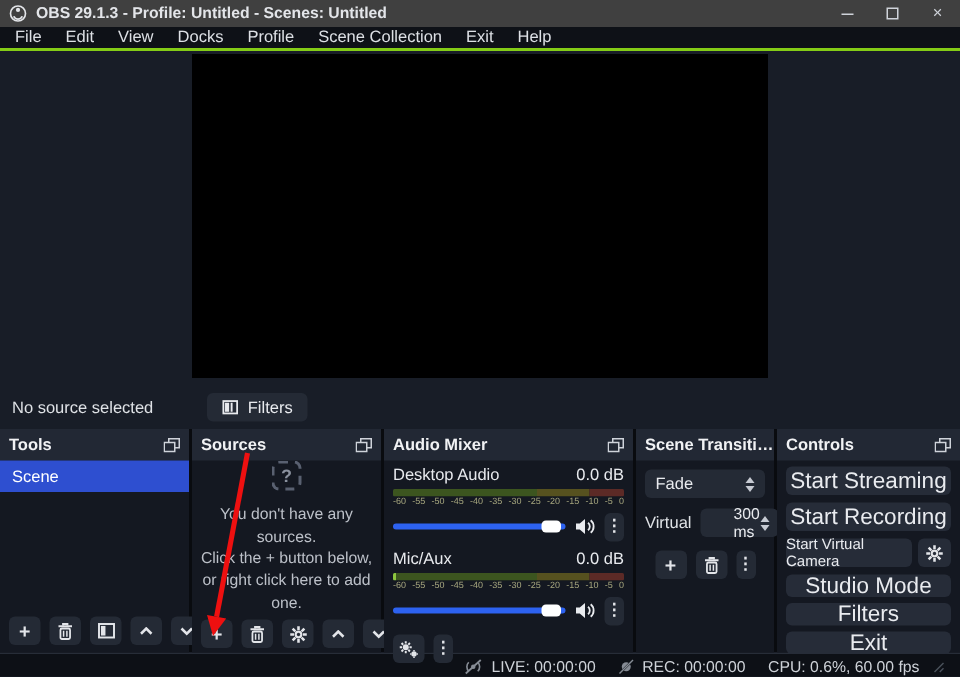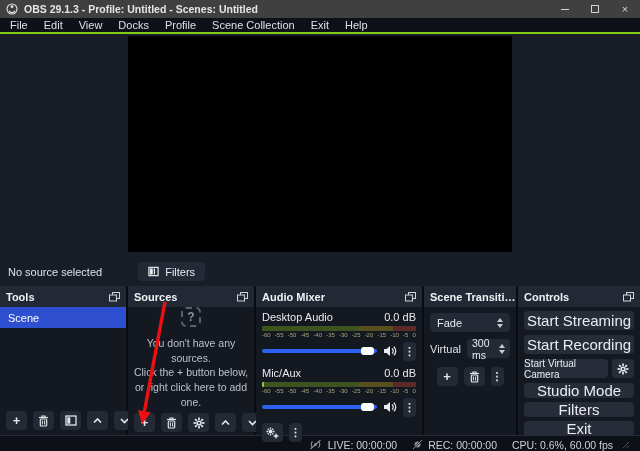--- a/index.html
+++ b/index.html
@@ -56,21 +56,21 @@
   .slider { flex:1; height:4px; position:relative; background:#2d62f0; border-radius:2px; }
   .slider .handle { position:absolute; left:86%; top:-2px; width:13px; height:8px; background:#fff; border-radius:3px; }
   .mixer-toolbar { margin-top:auto; display:flex; gap:6px; padding:4px 6px 5px 6px; }
   
   .trans-body { padding:6px; display:flex; flex-direction:column; }
   .combo { height:19px; background:#242a35; border-radius:4px; display:flex; align-items:center; padding:0 7px; font-size:11px; color:#e9ebef; }
   .spin-arrows { margin-left:auto; display:flex; flex-direction:column; gap:2px; align-items:center; }
   .tri-up { width:0; height:0; border-left:3px solid transparent; border-right:3px solid transparent; border-bottom:4px solid #c6cad2; }
   .tri-down { width:0; height:0; border-left:3px solid transparent; border-right:3px solid transparent; border-top:4px solid #c6cad2; }
   .duration-row { display:flex; align-items:center; gap:6px; margin-top:7px; font-size:11px; color:#dfe2e6; }
-  .spinbox { height:19px; width:52px; background:#242a35; border-radius:4px; display:flex; align-items:center; padding:0 5px; font-size:10.5px; color:#e9ebef; }
+  .spinbox { height:19px; width:52px; background:#242a35; border-radius:4px; display:flex; align-items:center; padding:0 22px; font-size:10.5px; color:#e9ebef; }
   .trans-toolbar { display:flex; gap:6px; justify-content:center; margin-top:9px; }
   
   .controls-body { padding:4px 6px 4px 6px; display:flex; flex-direction:column; }
   .ctrl-btn { height:19px; flex:none; background:#262c38; border-radius:4px; font-size:15px; color:#e9ebef; display:flex; align-items:center; justify-content:center; margin-bottom:5px; }
   .ctrl-btn.small { height:15px; margin-bottom:4px; }
   .vc-row { display:flex; gap:4px; margin-bottom:5px; }
   .vc-row .ctrl-btn { flex:1; margin-bottom:0; }
   .vc-gear { width:22px; height:19px; flex:none; background:#262c38; border-radius:4px; display:flex; align-items:center; justify-content:center; }
   
   .statusbar { height:18px; background:#0d1016; border-top:1px solid #272d38; display:flex; align-items:center; justify-content:flex-end; gap:15px; padding:0 10px; font-size:10.5px; color:#ced2d8; }

